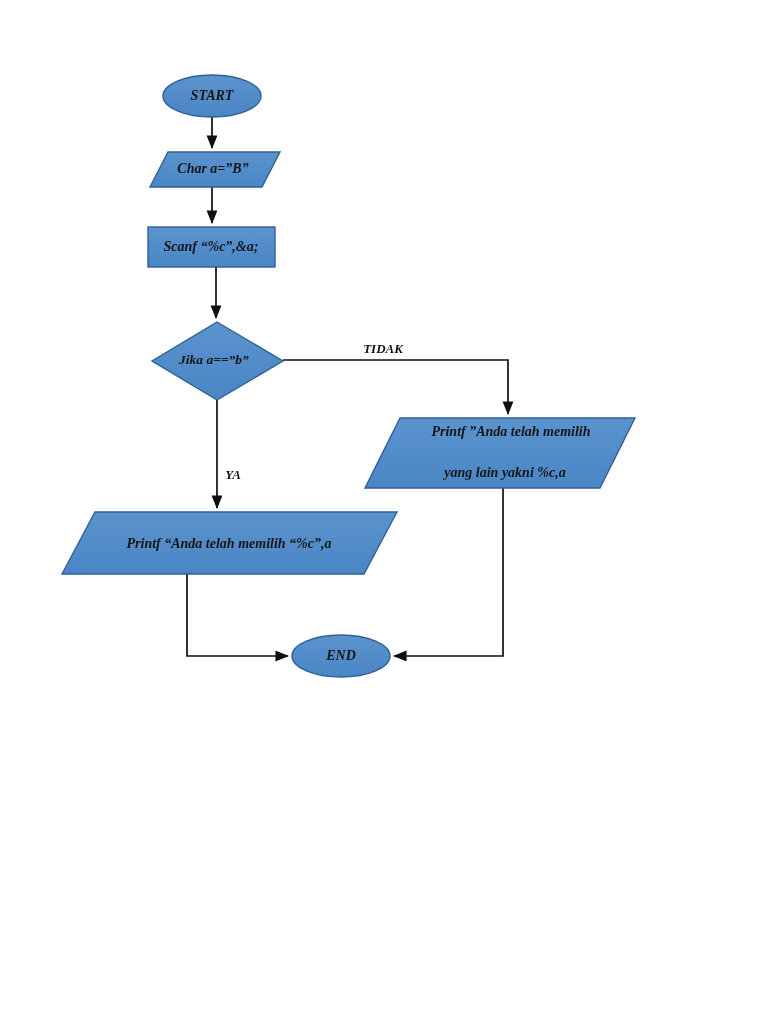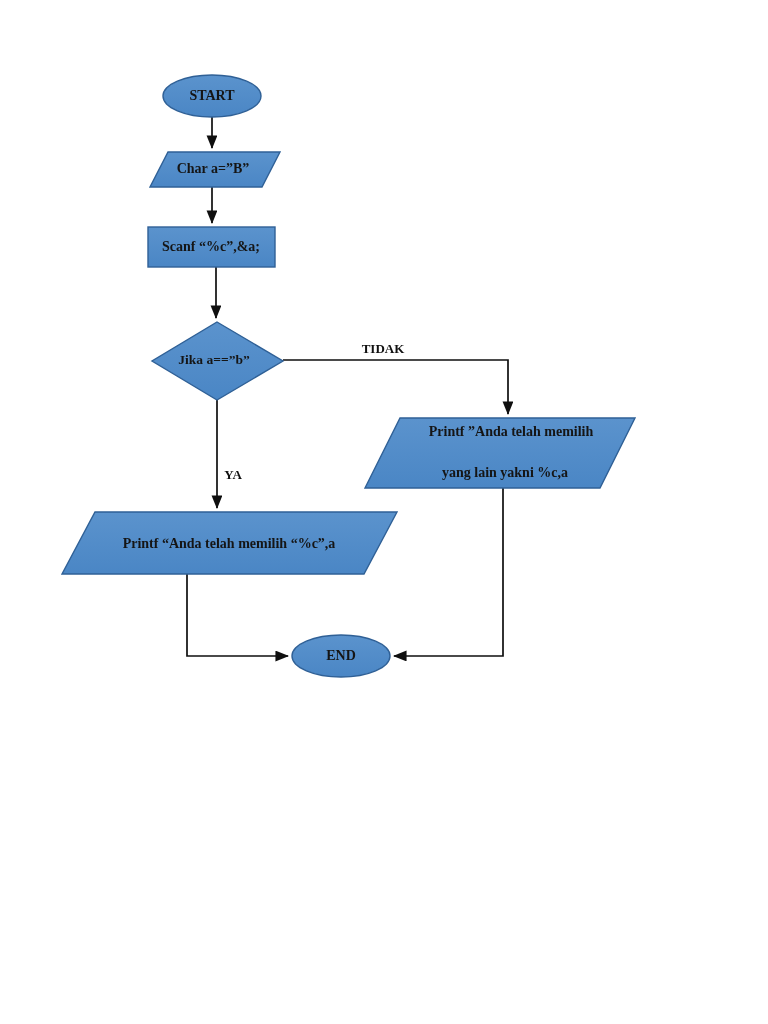--- a/index.html
+++ b/index.html
@@ -9,20 +9,21 @@
   }
   body {
     font-family: "Liberation Serif", "DejaVu Serif", serif;
   }
   #canvas {
     position: relative;
     width: 768px;
     height: 1024px;
     background: #ffffff;
     overflow: hidden;
+    font-style: italic;
   }
   #flow-svg {
     position: absolute;
     left: 0;
     top: 0;
     width: 768px;
     height: 1024px;
   }
   .node-text {
     font-family: "Liberation Serif", "DejaVu Serif", serif;

